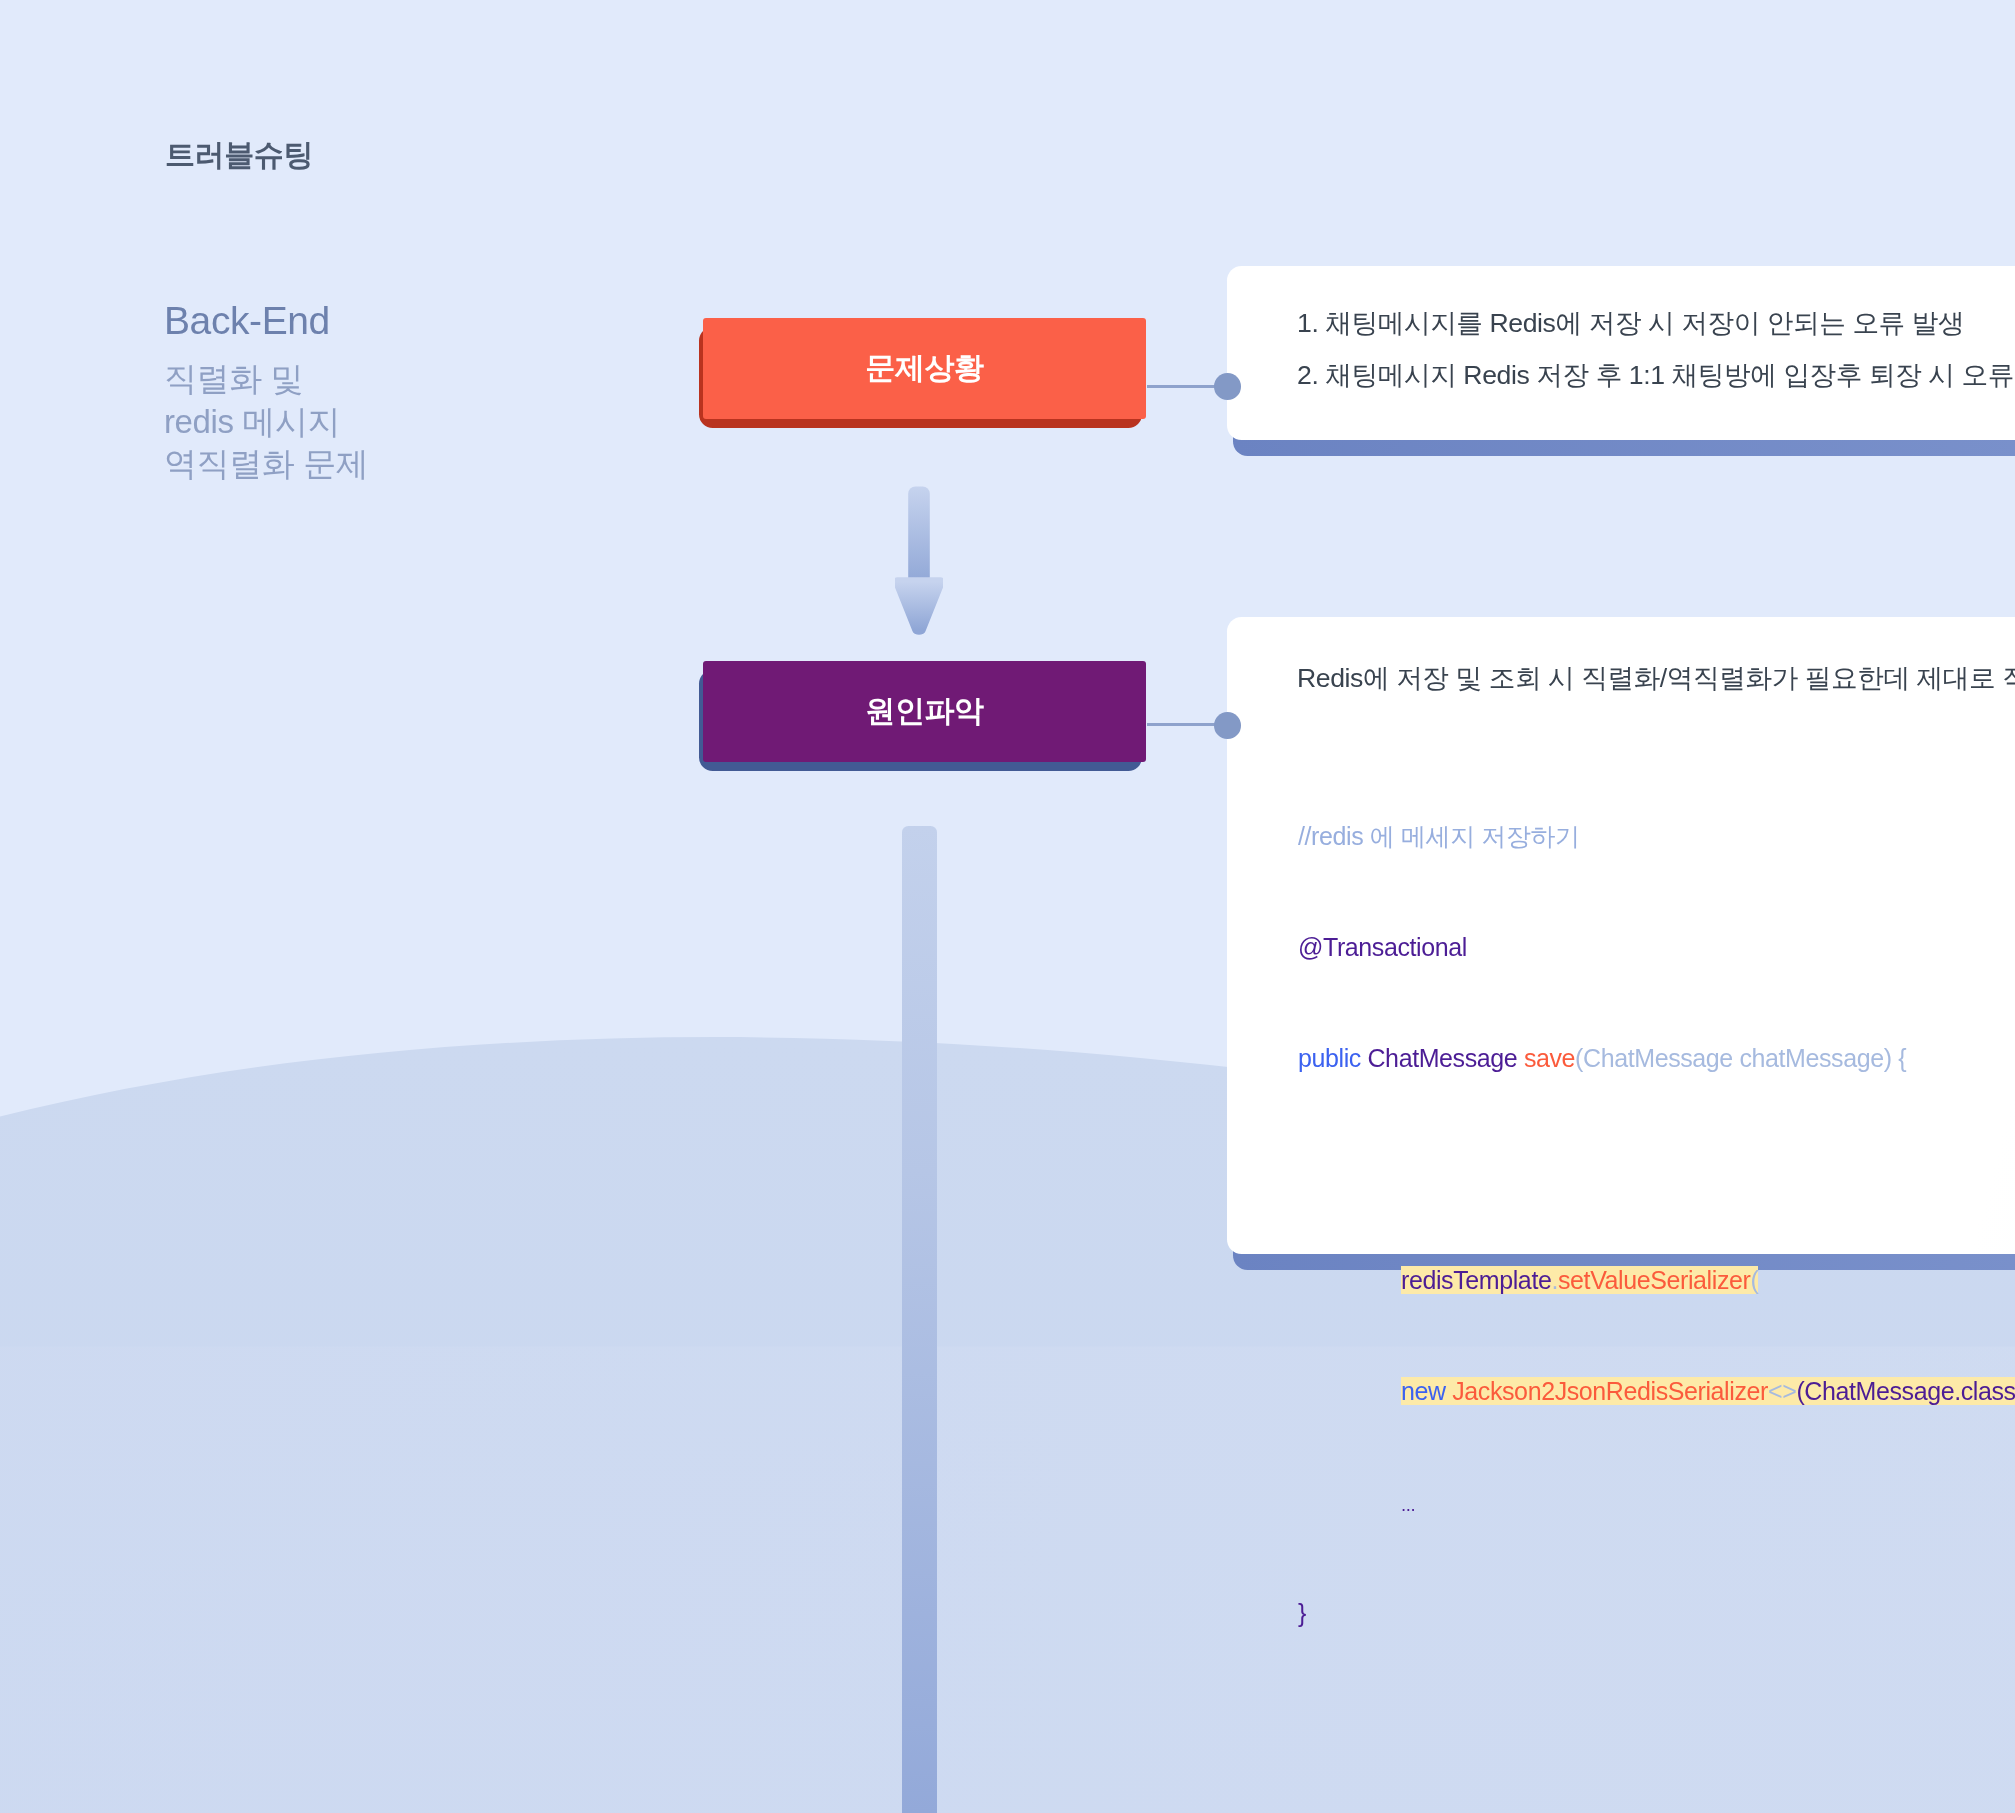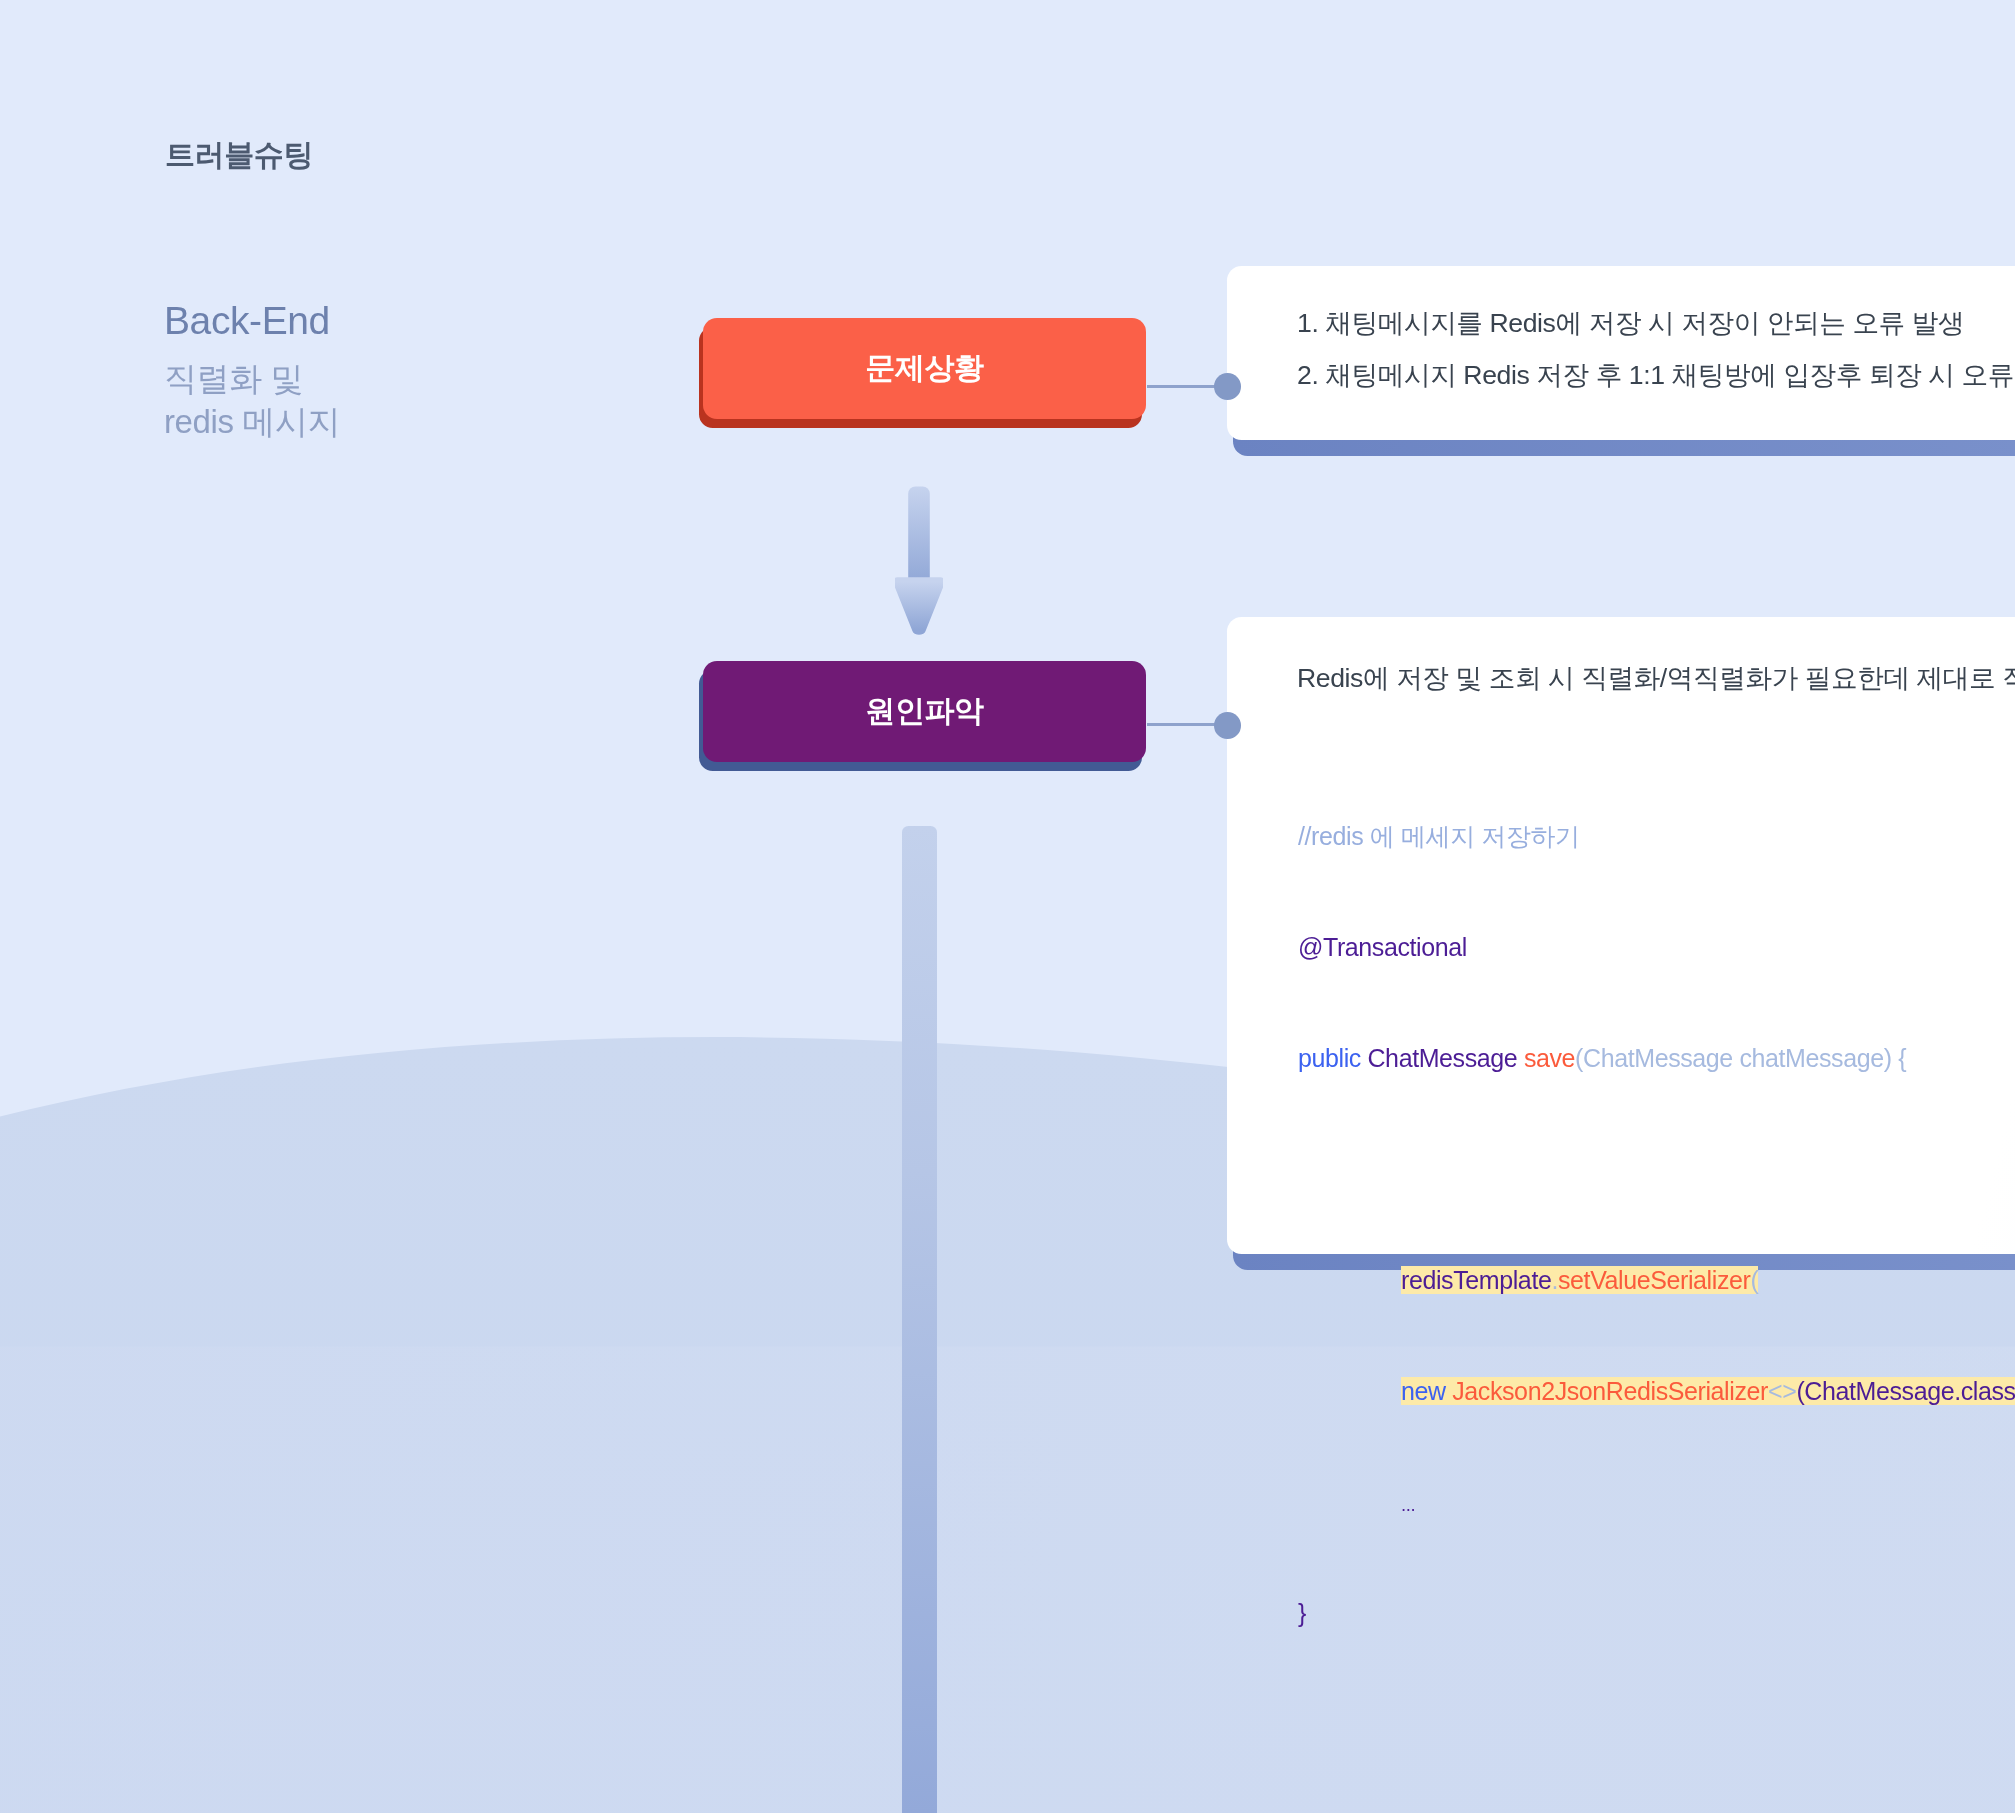--- a/index.html
+++ b/index.html
@@ -30,21 +30,21 @@
   #sidebar-sub {
     margin-top:13.7px;
     font-size:33px; color:#8fa0c4; font-weight:normal;
     line-height:1.30; letter-spacing:-0.4px;
   }
 
   
   .badge {
     position:absolute;
     width:443px; height:101px;
-    border-radius:14px;
+    border-radius:3px;
     display:flex; align-items:center; justify-content:center;
     color:#ffffff; font-size:30px; font-weight:bold;
     letter-spacing:-0.4px;
     z-index:6;
   }
   .badge-shadow {
     position:absolute;
     width:443px; height:101px;
     border-radius:13.7px;
     z-index:5;
@@ -141,20 +141,21 @@
   <path d="M0,3340 C1800,3340 5200,3340 8000,3340 L8000,4500 L0,4500 Z" fill="url(#gradLower2)" opacity="0.75"></path>
 </svg>
 
 <div id="slide-title">트러블슈팅</div>
 
 <div id="sidebar">
   <div id="sidebar-heading">Back-End</div>
   <div id="sidebar-sub">
     <div>직렬화 및</div>
     <div>redis 메시지</div>
+    <div>역직렬화 문제</div>
   </div>
 </div>
 
 <div id="badge-problem-shadow" class="badge-shadow"></div>
 <div id="badge-problem" class="badge">
   <span>문제상황</span>
 </div>
 
 <svg id="flow-arrow" viewBox="0 0 120 380">
   <defs>

